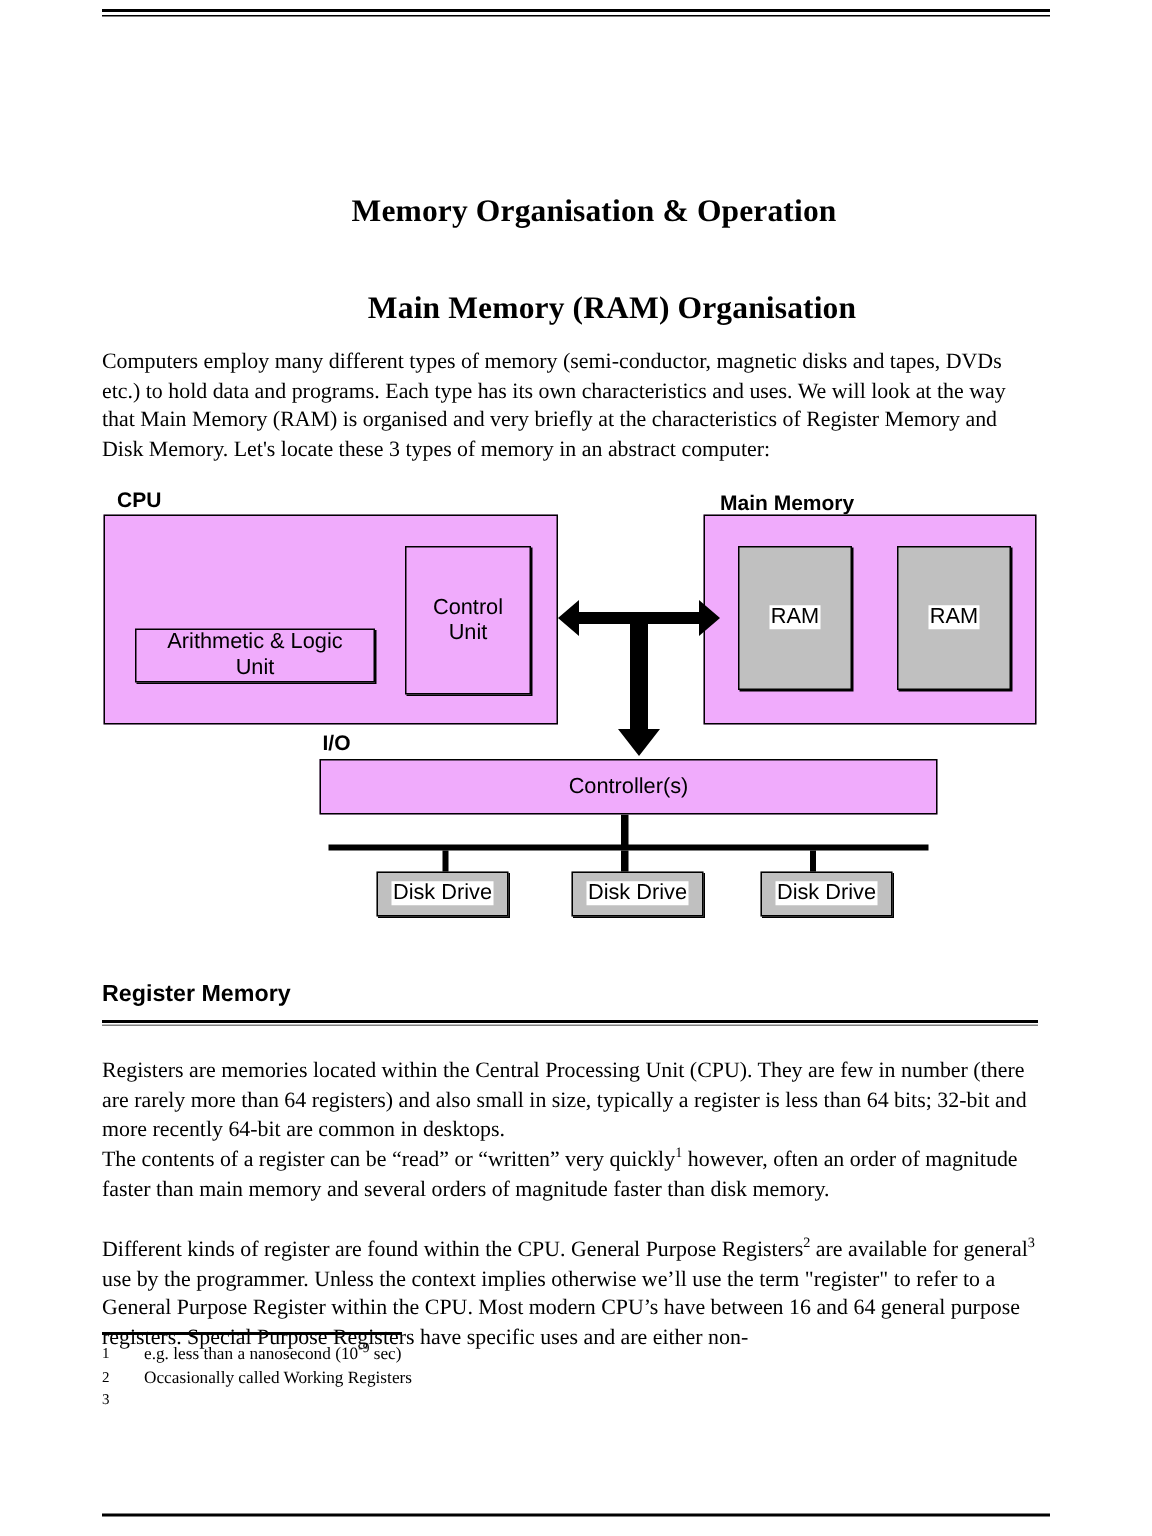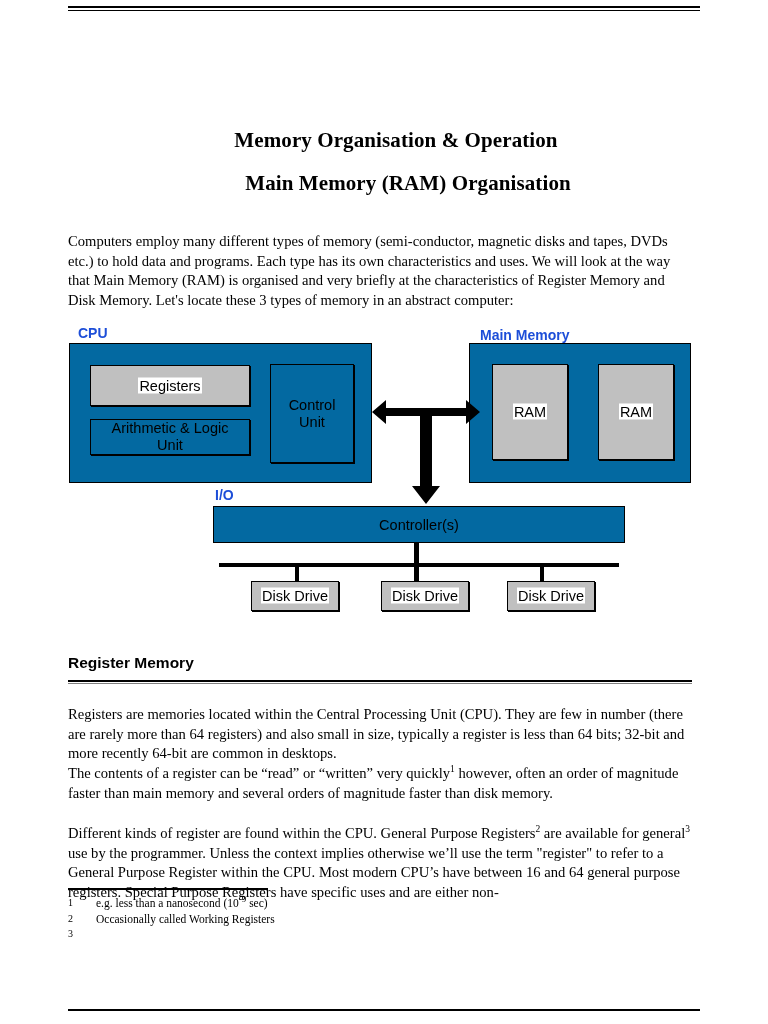--- a/index.html
+++ b/index.html
@@ -40,21 +40,21 @@
     position: absolute;
     left: 0;
     right: 0;
     text-align: center;
     font-weight: bold;
     font-size: 21px;
     letter-spacing: 0.1px;
     padding-left: 24px;
   }
   #title-main { top: 128px; }
-  #title-sub  { top: 171px; margin-left: 24px; }
+  #title-sub  { top: 193px; margin-left: 24px; }
 
   
   .para {
     position: absolute;
     left: 68px;
     width: 624px;
     font-size: 14.6px;
     line-height: 19.5px;
     text-align: left;
   }
@@ -118,27 +118,27 @@
     left: 0;
     top: 0;
     width: 768px;
     height: 1024px;
   }
   .dlabel {
     position: absolute;
     font-family: "Liberation Sans", "DejaVu Sans", sans-serif;
     font-weight: bold;
     font-size: 14px;
-    color: #1d4ed8;
+    color: #000000;
     white-space: nowrap;
   }
   .dbox {
     position: absolute;
     box-sizing: border-box;
-    background: #0369a1;
+    background: #f0abfc;
     border: 1px solid #000;
     box-shadow: 1px 1px 0 0 #000;
   }
   .dbox.thin { box-shadow: none; }
   .dbox.filled { background: #c0c0c0; }
   .dbox-text {
     position: absolute;
     left: 0;
     right: 0;
     top: 50%;
@@ -167,23 +167,20 @@
 <div class="para" style="top:232px;">Computers employ many different types of memory (semi-conductor, magnetic disks and tapes, DVDs etc.) to hold data and programs. Each type has its own characteristics and uses.  We will look at the way that Main Memory (RAM) is organised and very briefly at the characteristics of Register Memory and Disk Memory.   Let's locate these 3 types of memory in an abstract computer:</div>
 
 <div id="diagram">
 
   <div class="dlabel" style="left:78px; top:325px;">CPU</div>
   <div class="dlabel" style="left:480px; top:327px;text-align:right;">Main Memory</div>
   <div class="dlabel" style="left:215px; top:487px;">I/O</div>
 
   <div class="dbox thin" style="left:69px; top:343px; width:303px; height:140px;"></div>
 
-  <div class="dbox filled" style="left:90px; top:365px; width:160px; height:41px;">
-    <div class="dbox-text"><span>Registers</span></div>
-  </div>
 
   <div class="dbox" style="left:90px; top:419px; width:160px; height:36px;">
     <div class="dbox-text plain">
       <span>Arithmetic &amp; Logic</span><br><span>Unit</span>
     </div>
   </div>
 
   <div class="dbox" style="left:270px; top:364px; width:84px; height:99px;">
     <div class="dbox-text plain">
       <span>Control</span><br><span>Unit</span>

